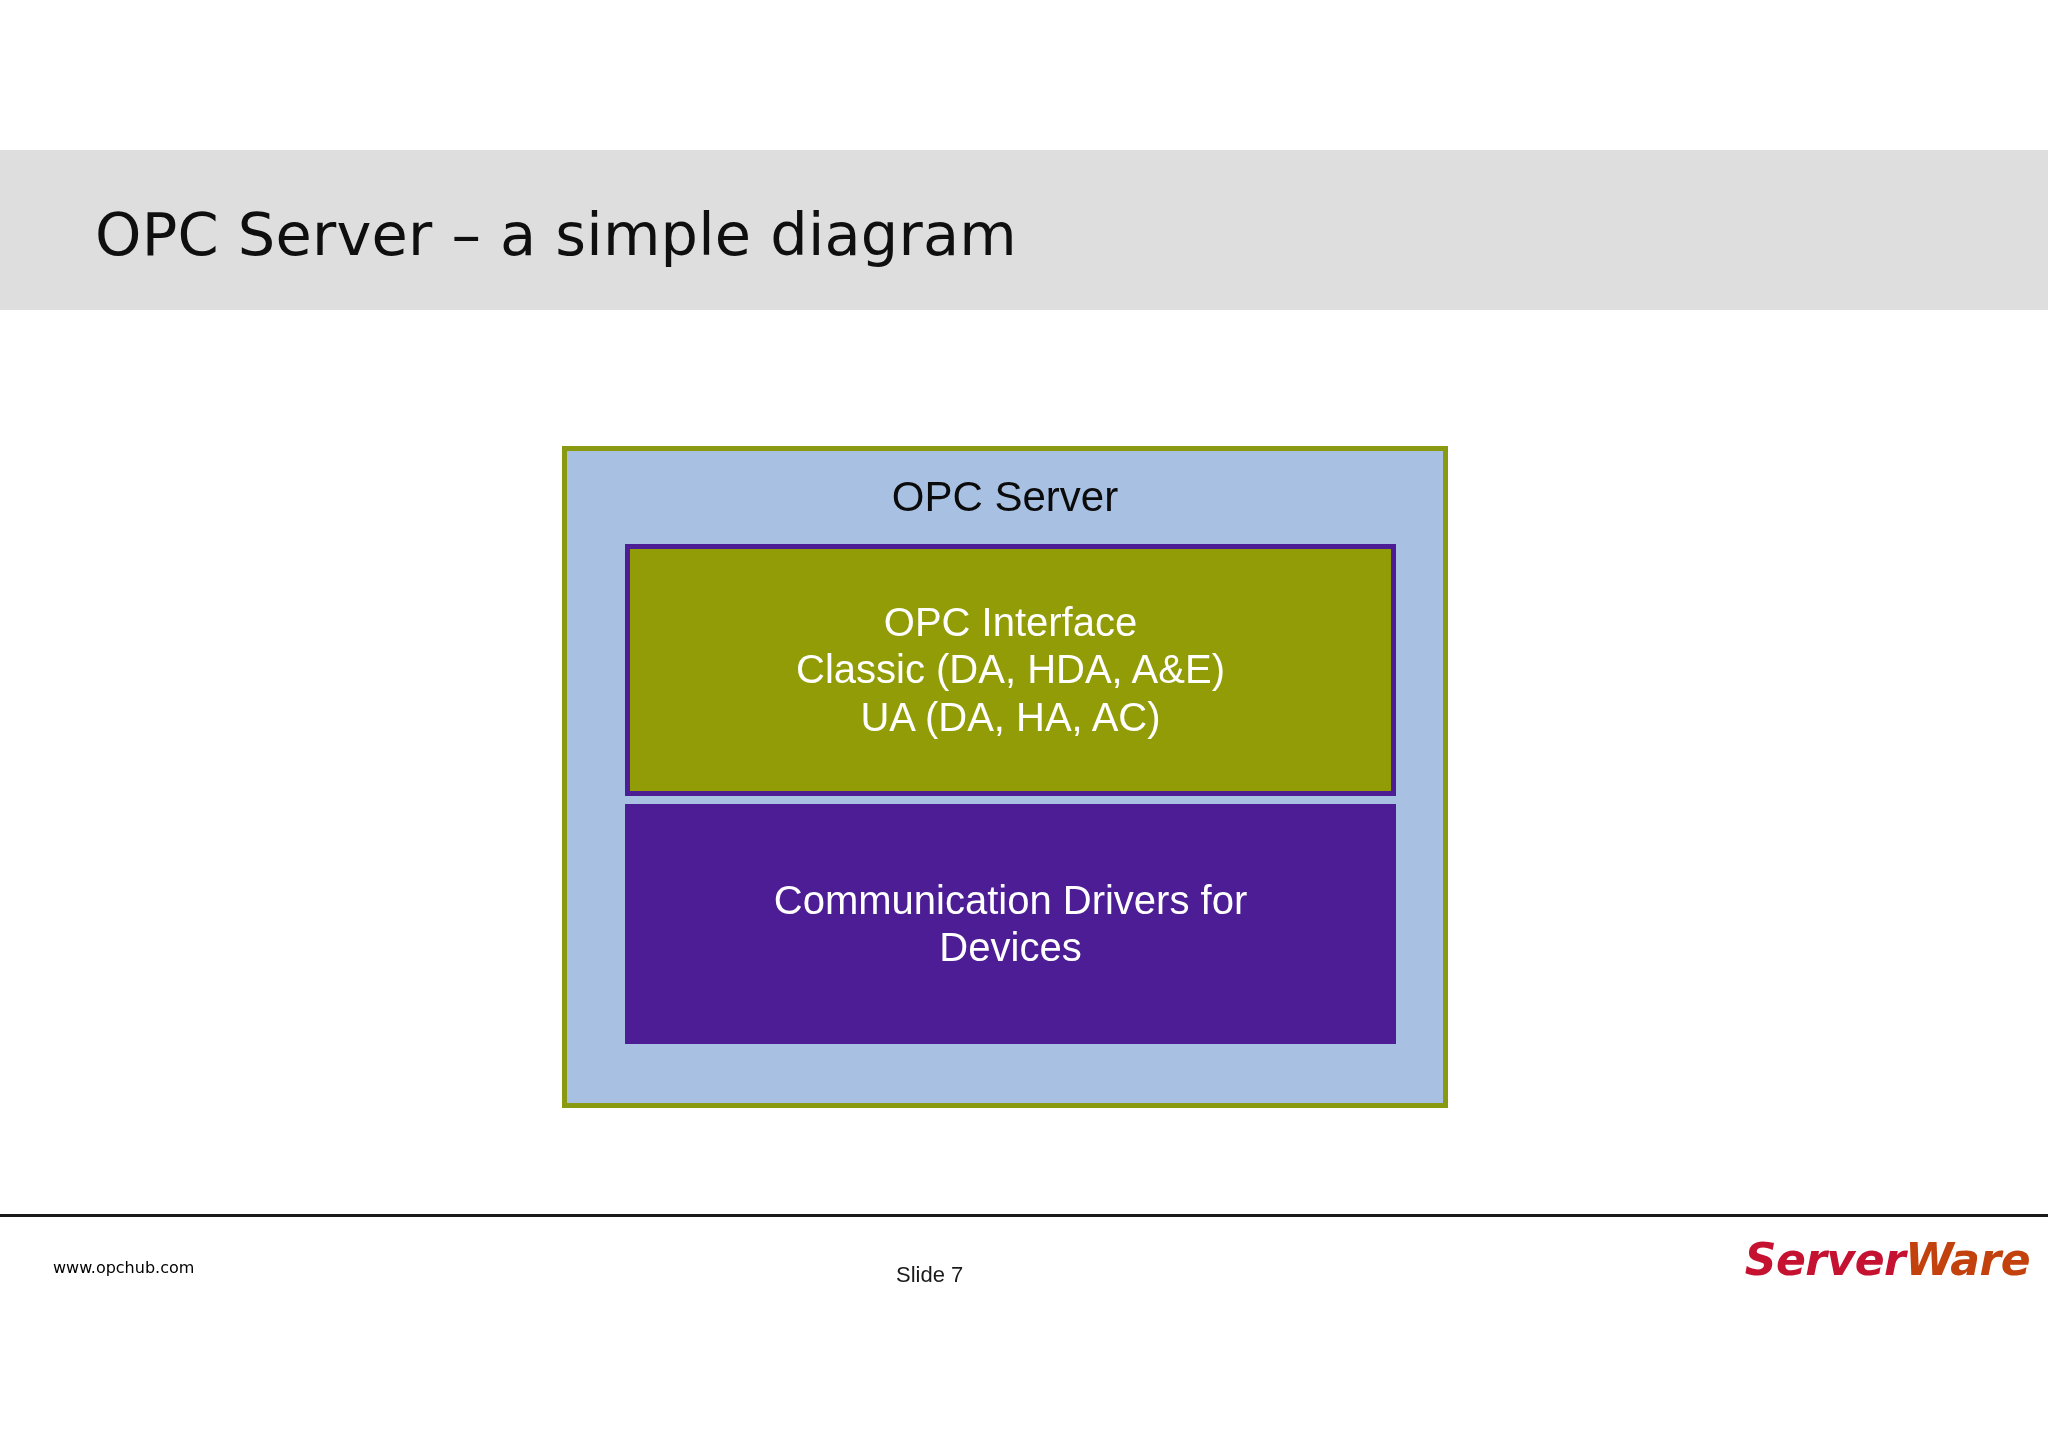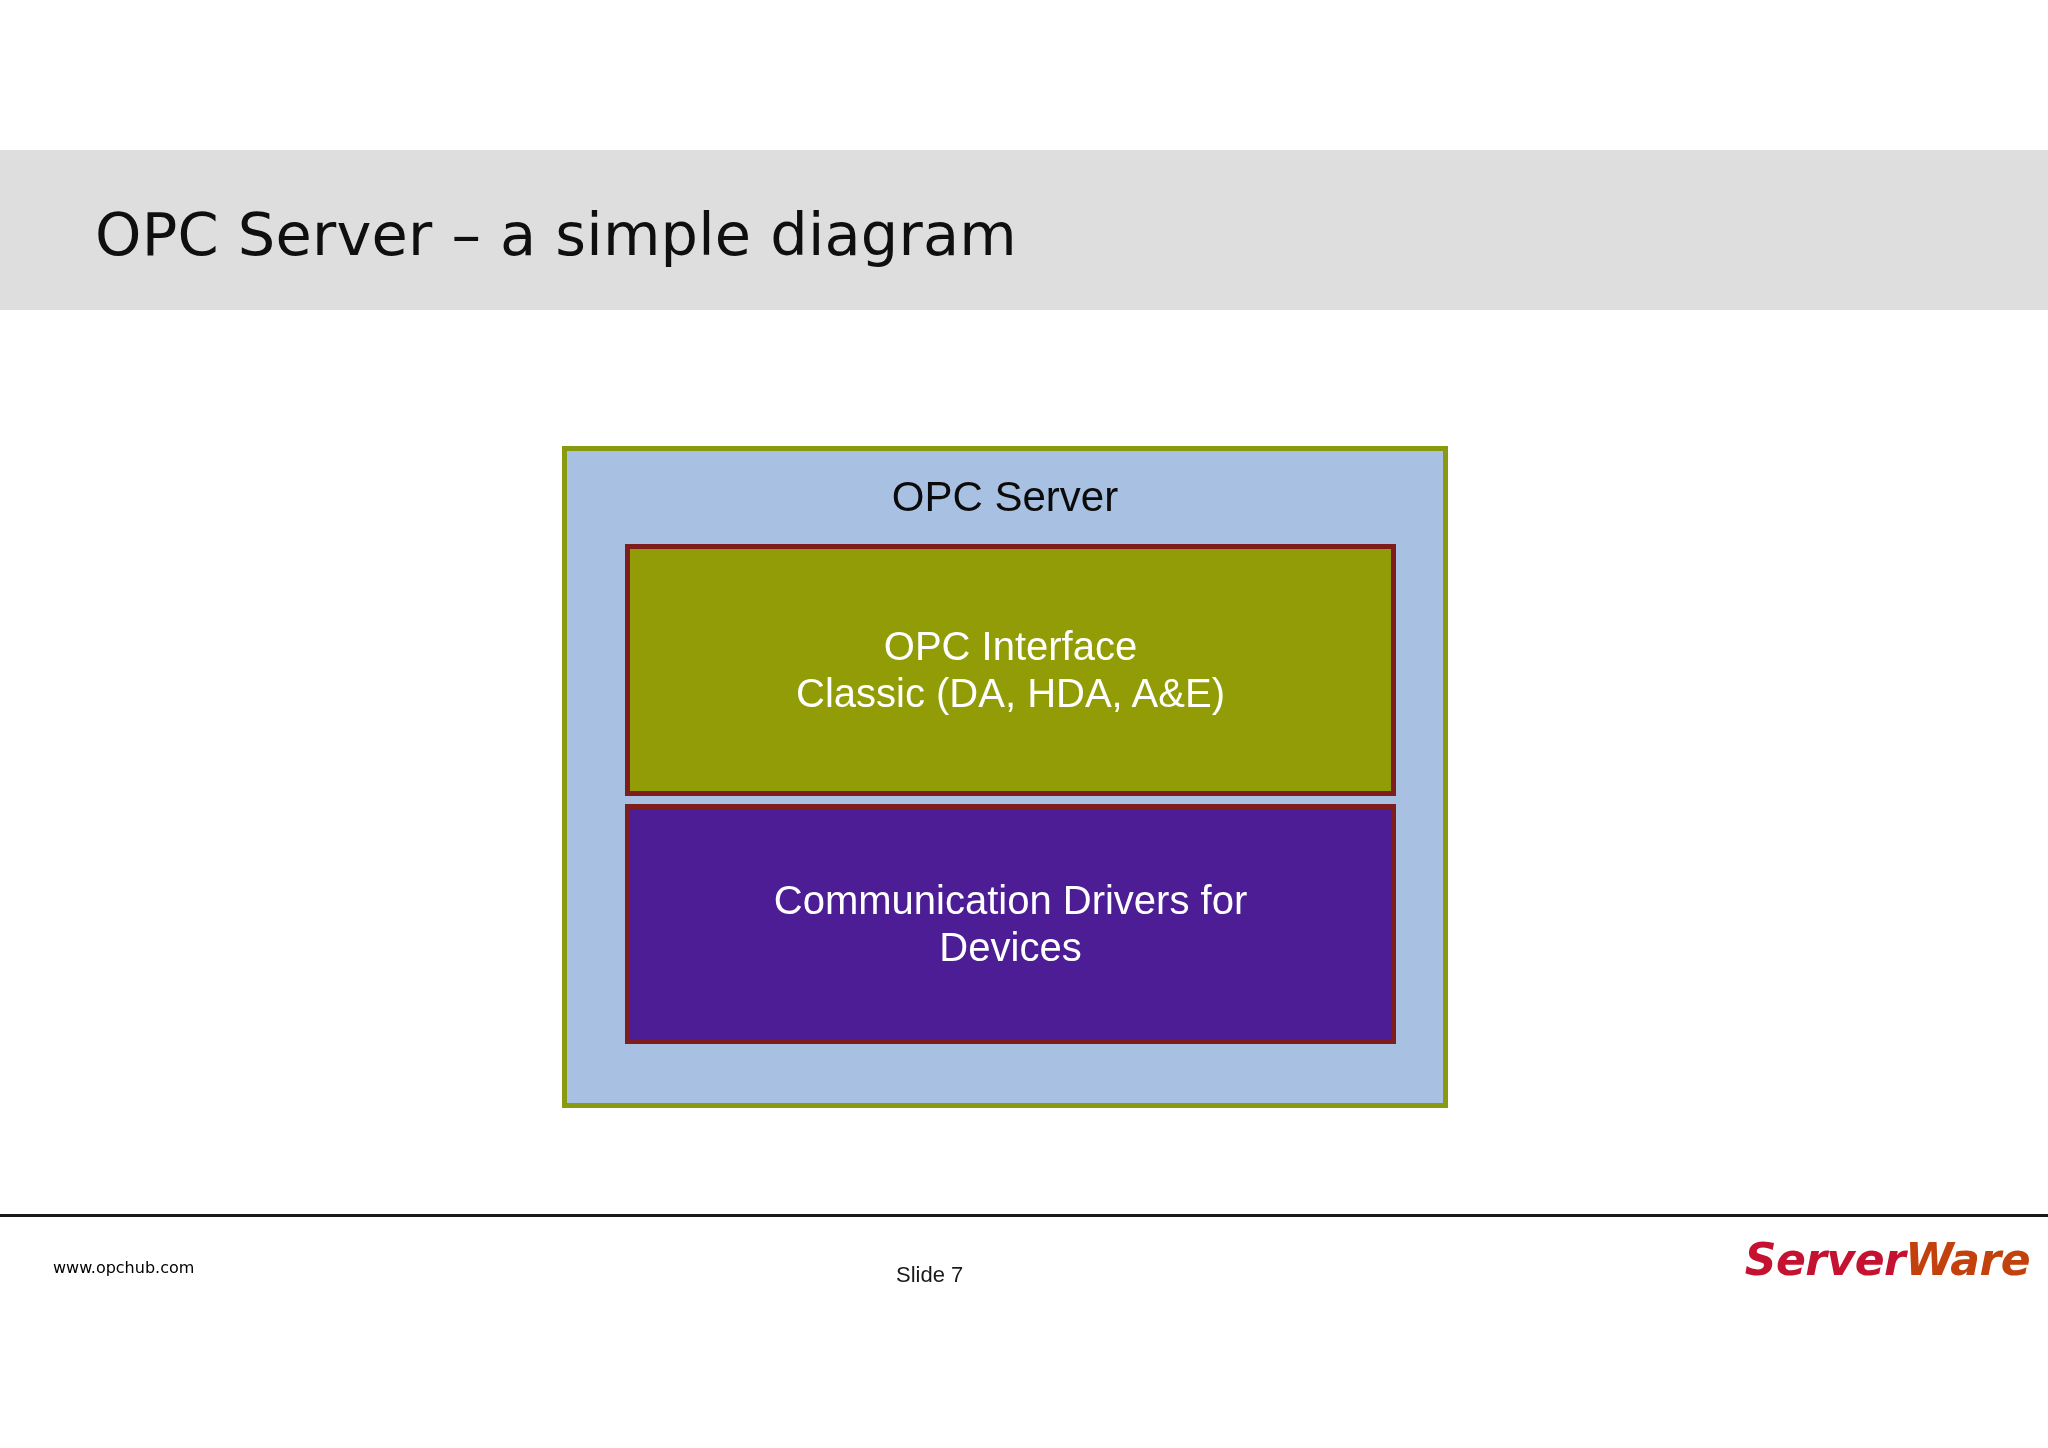--- a/index.html
+++ b/index.html
@@ -83,21 +83,21 @@
     top: 93px;
     width: 771px;
     height: 500px;
   }
 
   .inner-box {
     position: absolute;
     left: 0;
     width: 771px;
     box-sizing: border-box;
-    border: 5px solid #7f1d1d;
+    border: 5px solid #4c1d95;
     display: flex;
     align-items: center;
     justify-content: center;
     text-align: center;
   }
   #opc-interface-box {
     top: 0;
     height: 252px;
     background: #929c06;
   }
@@ -174,20 +174,21 @@
     <div id="opc-server-box">
 
       <div id="opc-server-label">OPC Server</div>
 
       <div id="inner-stack">
 
         <div id="opc-interface-box" class="inner-box">
           <div class="inner-text">
             <div>OPC Interface</div>
             <div>Classic (DA, HDA, A&amp;E)</div>
+            <div>UA (DA, HA, AC)</div>
           </div>
         </div>
 
         <div id="comm-drivers-box" class="inner-box">
           <div class="inner-text">Communication Drivers for Devices</div>
         </div>
 
       </div>
     </div>
   </div>

